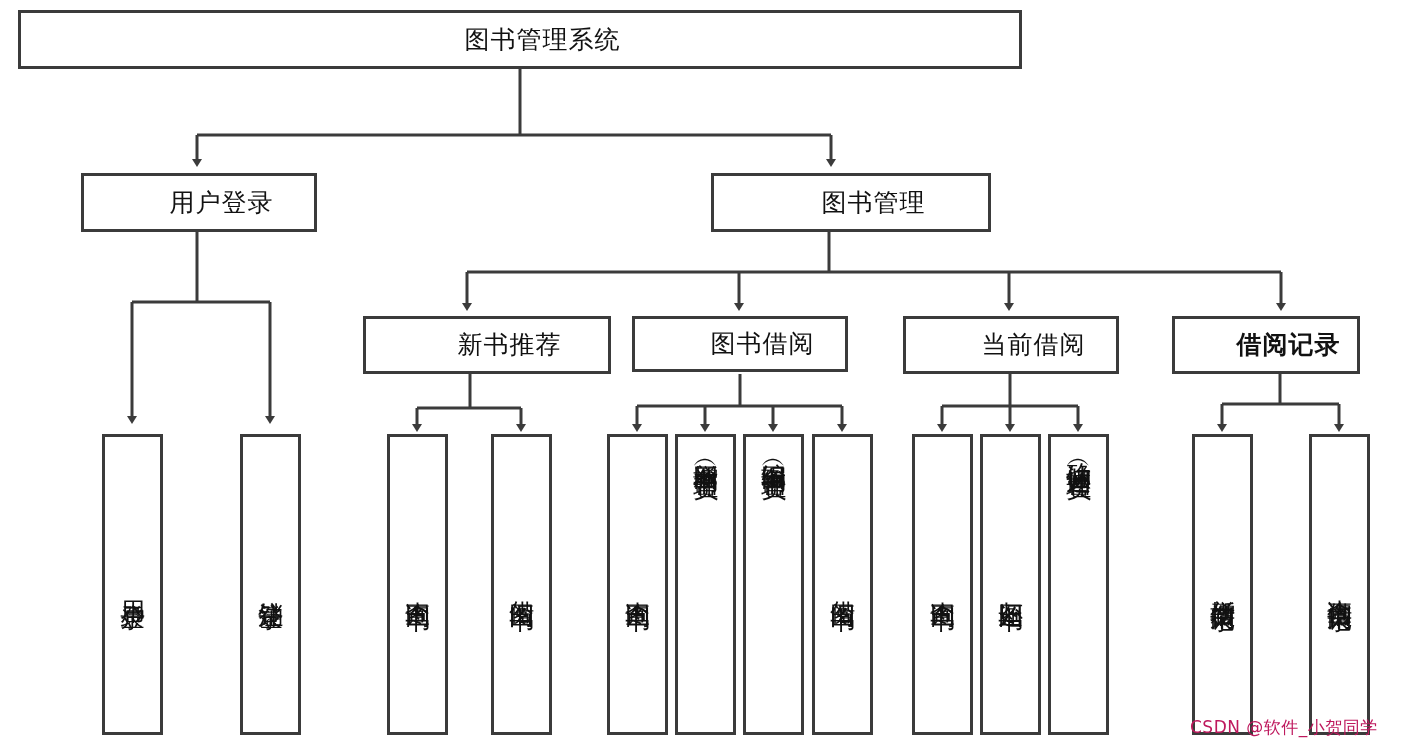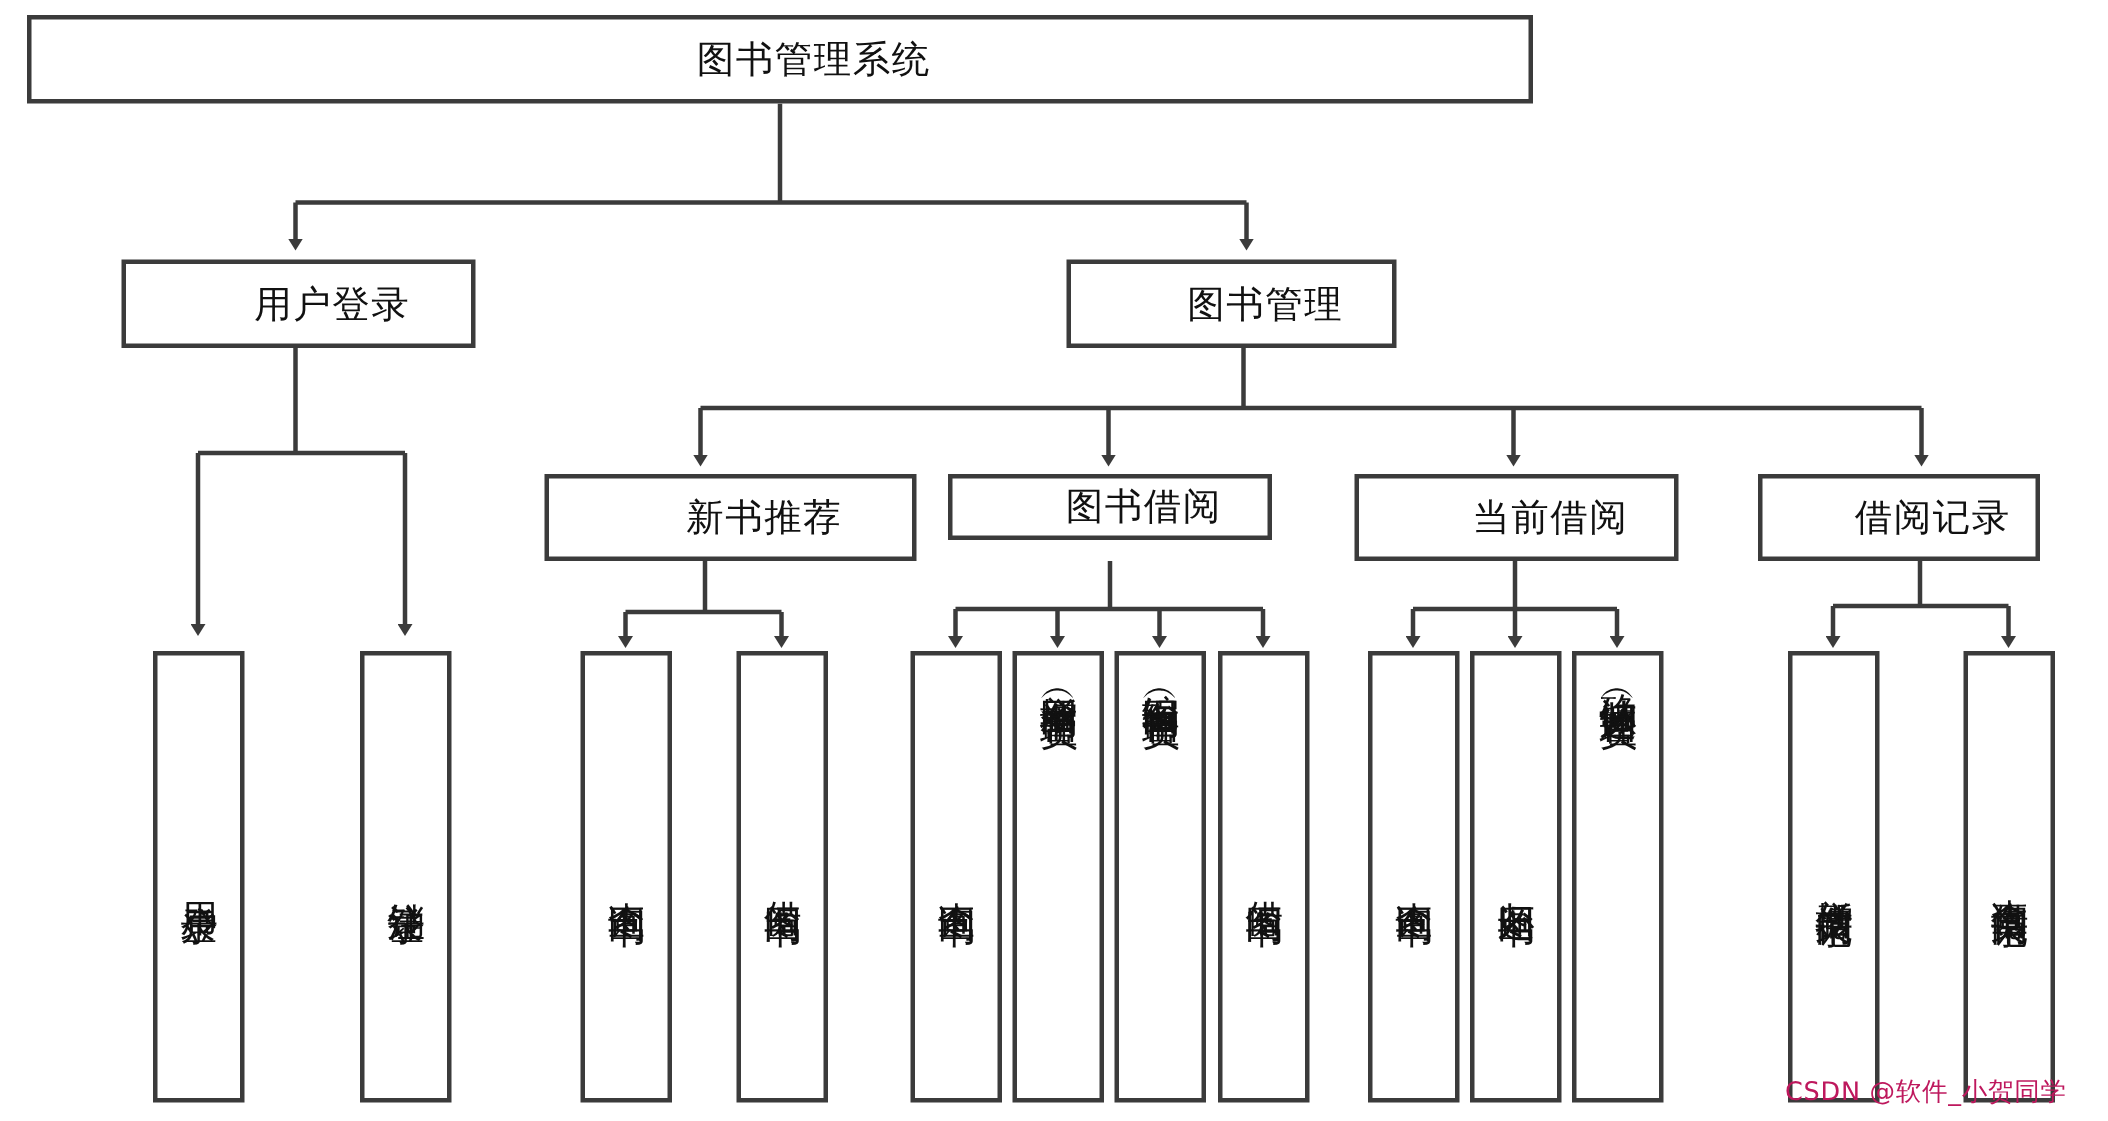--- a/index.html
+++ b/index.html
@@ -136,37 +136,37 @@
   </svg>
 
   <div class="node horiz root" style="left:18px; top:10px; width:1004px; height:59px;">
     <span>图书管理系统</span>
   </div>
 
   <div class="node horiz" style="left:81px; top:173px; width:236px; height:59px;">
     <span>用户登录</span>
   </div>
 
-  <div class="node horiz" style="left:711px; top:173px; width:220px; height:59px;">
+  <div class="node horiz" style="left:711px; top:173px; width:280px; height:59px;">
     <span>图书管理</span>
   </div>
 
   <div class="node horiz" style="left:363px; top:316px; width:248px; height:58px;">
     <span>新书推荐</span>
   </div>
 
-  <div class="node horiz" style="left:632px; top:316px; width:216px; height:44px;">
+  <div class="node horiz" style="left:632px; top:316px; width:216px; height:56px;">
     <span>图书借阅</span>
   </div>
 
   <div class="node horiz" style="left:903px; top:316px; width:216px; height:58px;">
     <span>当前借阅</span>
   </div>
 
-  <div class="node horiz" style="left:1172px; top:316px; width:188px; height:58px;">
+  <div class="node horiz" style="left:1172px; top:316px; width:188px; height:58px;font-weight:bold;">
     <span>借阅记录</span>
   </div>
 
   <div class="leaf" style="left:102px; top:434px; width:61px; height:301px;">
     <span class="vtext">用户登录</span>
   </div>
   <div class="leaf" style="left:240px; top:434px; width:61px; height:301px;">
     <span class="vtext">注销登录</span>
   </div>
 

